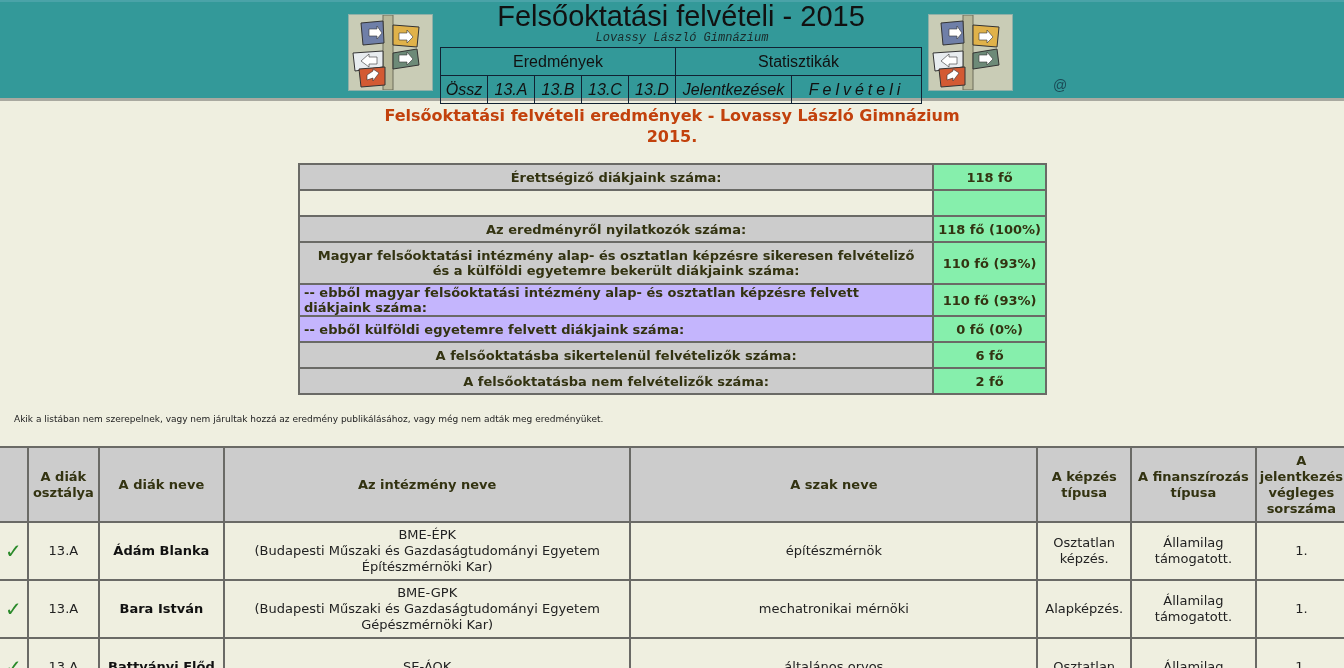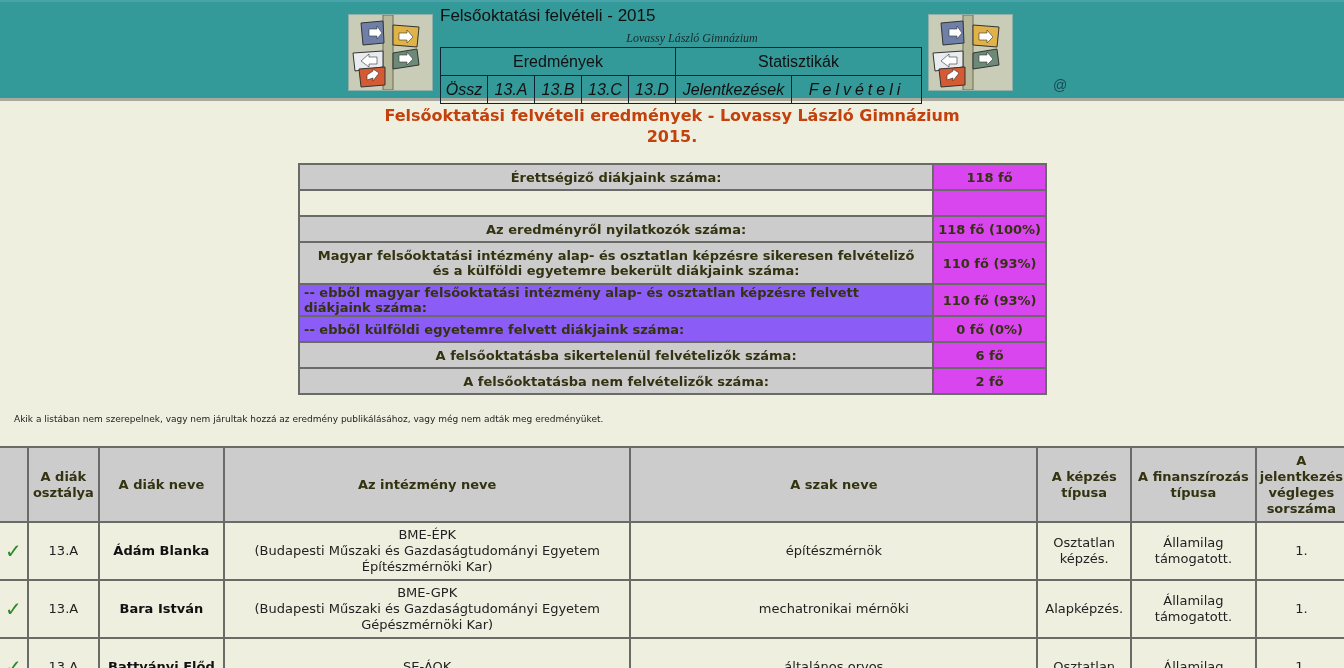--- a/index.html
+++ b/index.html
@@ -21,27 +21,27 @@
   .logo {
     position:absolute; top:13px; width:83px; height:75px;
     background:#c8cdb8;
     box-shadow:0 0 0 1px #8fb0a8;
     overflow:hidden;
   }
   .logo svg { display:block; }
   .logo-left { left:349px; }
   .logo-right { left:929px; }
   .site-title {
-    position:absolute; left:440px; top:0px; width:482px; text-align:left;
+    position:absolute; left:440px; top:0px; width:482px; text-align:center;
     font-family:"Liberation Sans", sans-serif;
-    font-size:17px; color:#111; line-height:28px;
+    font-size:29px; color:#111; line-height:28px;
   }
   .site-subtitle {
-    position:absolute; left:451px; top:28px; width:482px; text-align:center;
-    font-family:Liberation Serif, serif;
+    position:absolute; left:441px; top:28px; width:482px; text-align:center;
+    font-family:Liberation Mono, monospace;
     font-style:italic; font-size:12px; color:#1a2a2a; line-height:16px;
   }
   table.nav {
     position:absolute; left:440px; top:45px; width:482px; height:56px;
     border-collapse:collapse;
     font-family:"Liberation Sans", sans-serif;
     color:#111;
     border-radius:27px;
   }
   table.nav td {
@@ -66,22 +66,22 @@
     position:absolute; left:298px; top:163px; width:749px;
     border-collapse:collapse;
     font-size:13px; font-weight:bold; color:#333311;
   }
   table.stats td {
     border:2px solid #6a6a66;
     text-align:center; padding:0 4px;
     height:24px;
   }
   table.stats td.label { width:628px; background:#cccccc; }
-  table.stats td.label.plain { background:#8b5cf6; text-align:left; }
-  table.stats td.value { background:#d946ef; white-space:nowrap; }
+  table.stats td.label.plain { background:#c4b5fd; text-align:left; }
+  table.stats td.value { background:#86efac; white-space:nowrap; }
   table.stats tr.tall td { height:40px;text-align:center; }
   table.stats tr.empty td.label { background:#efefe0; }
   
   .notes {
     position:absolute; left:14px; top:414px;
     font-size:9px; line-height:11px; color:#222;
   }
   
   table.results {
     position:absolute; left:-2px; top:446px; width:1350px;

